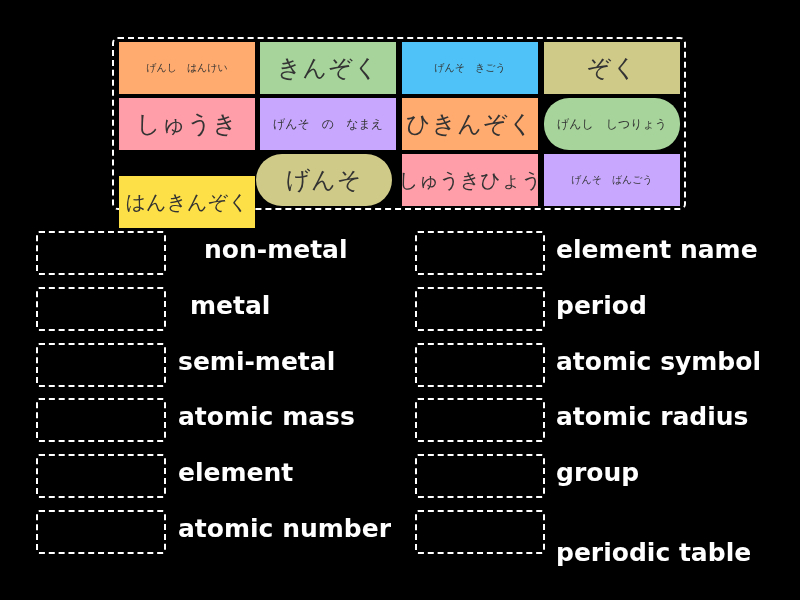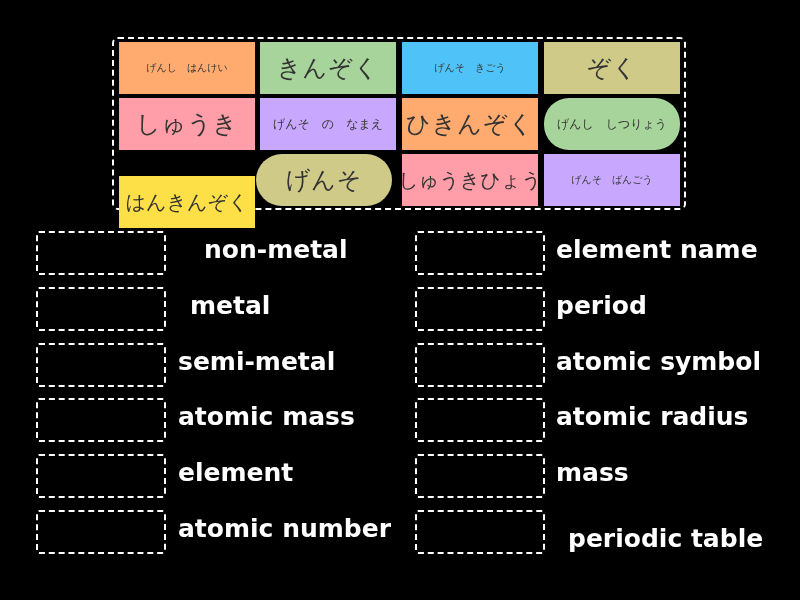--- a/index.html
+++ b/index.html
@@ -53,16 +53,16 @@
     <div class="label" style="left: 178px; top: 514px;">atomic number</div>
     <div class="drop" style="left: 415px; top: 231px;"></div>
     <div class="label" style="left: 556px; top: 235px;">element name</div>
     <div class="drop" style="left: 415px; top: 287px;"></div>
     <div class="label" style="left: 556px; top: 291px;">period</div>
     <div class="drop" style="left: 415px; top: 343px;"></div>
     <div class="label" style="left: 556px; top: 347px;">atomic symbol</div>
     <div class="drop" style="left: 415px; top: 398px;"></div>
     <div class="label" style="left: 556px; top: 402px;">atomic radius</div>
     <div class="drop" style="left: 415px; top: 454px;"></div>
-    <div class="label" style="left: 556px; top: 458px;">mass</div>
+    <div class="label" style="left: 556px; top: 458px;">group</div>
     <div class="drop" style="left: 415px; top: 510px;"></div>
-    <div class="label" style="left: 556px; top: 524px; margin-left: 12px;">periodic table</div>
+    <div class="label" style="left: 556px; top: 538px;">periodic table</div>
   </div>
 
 </body></html>

